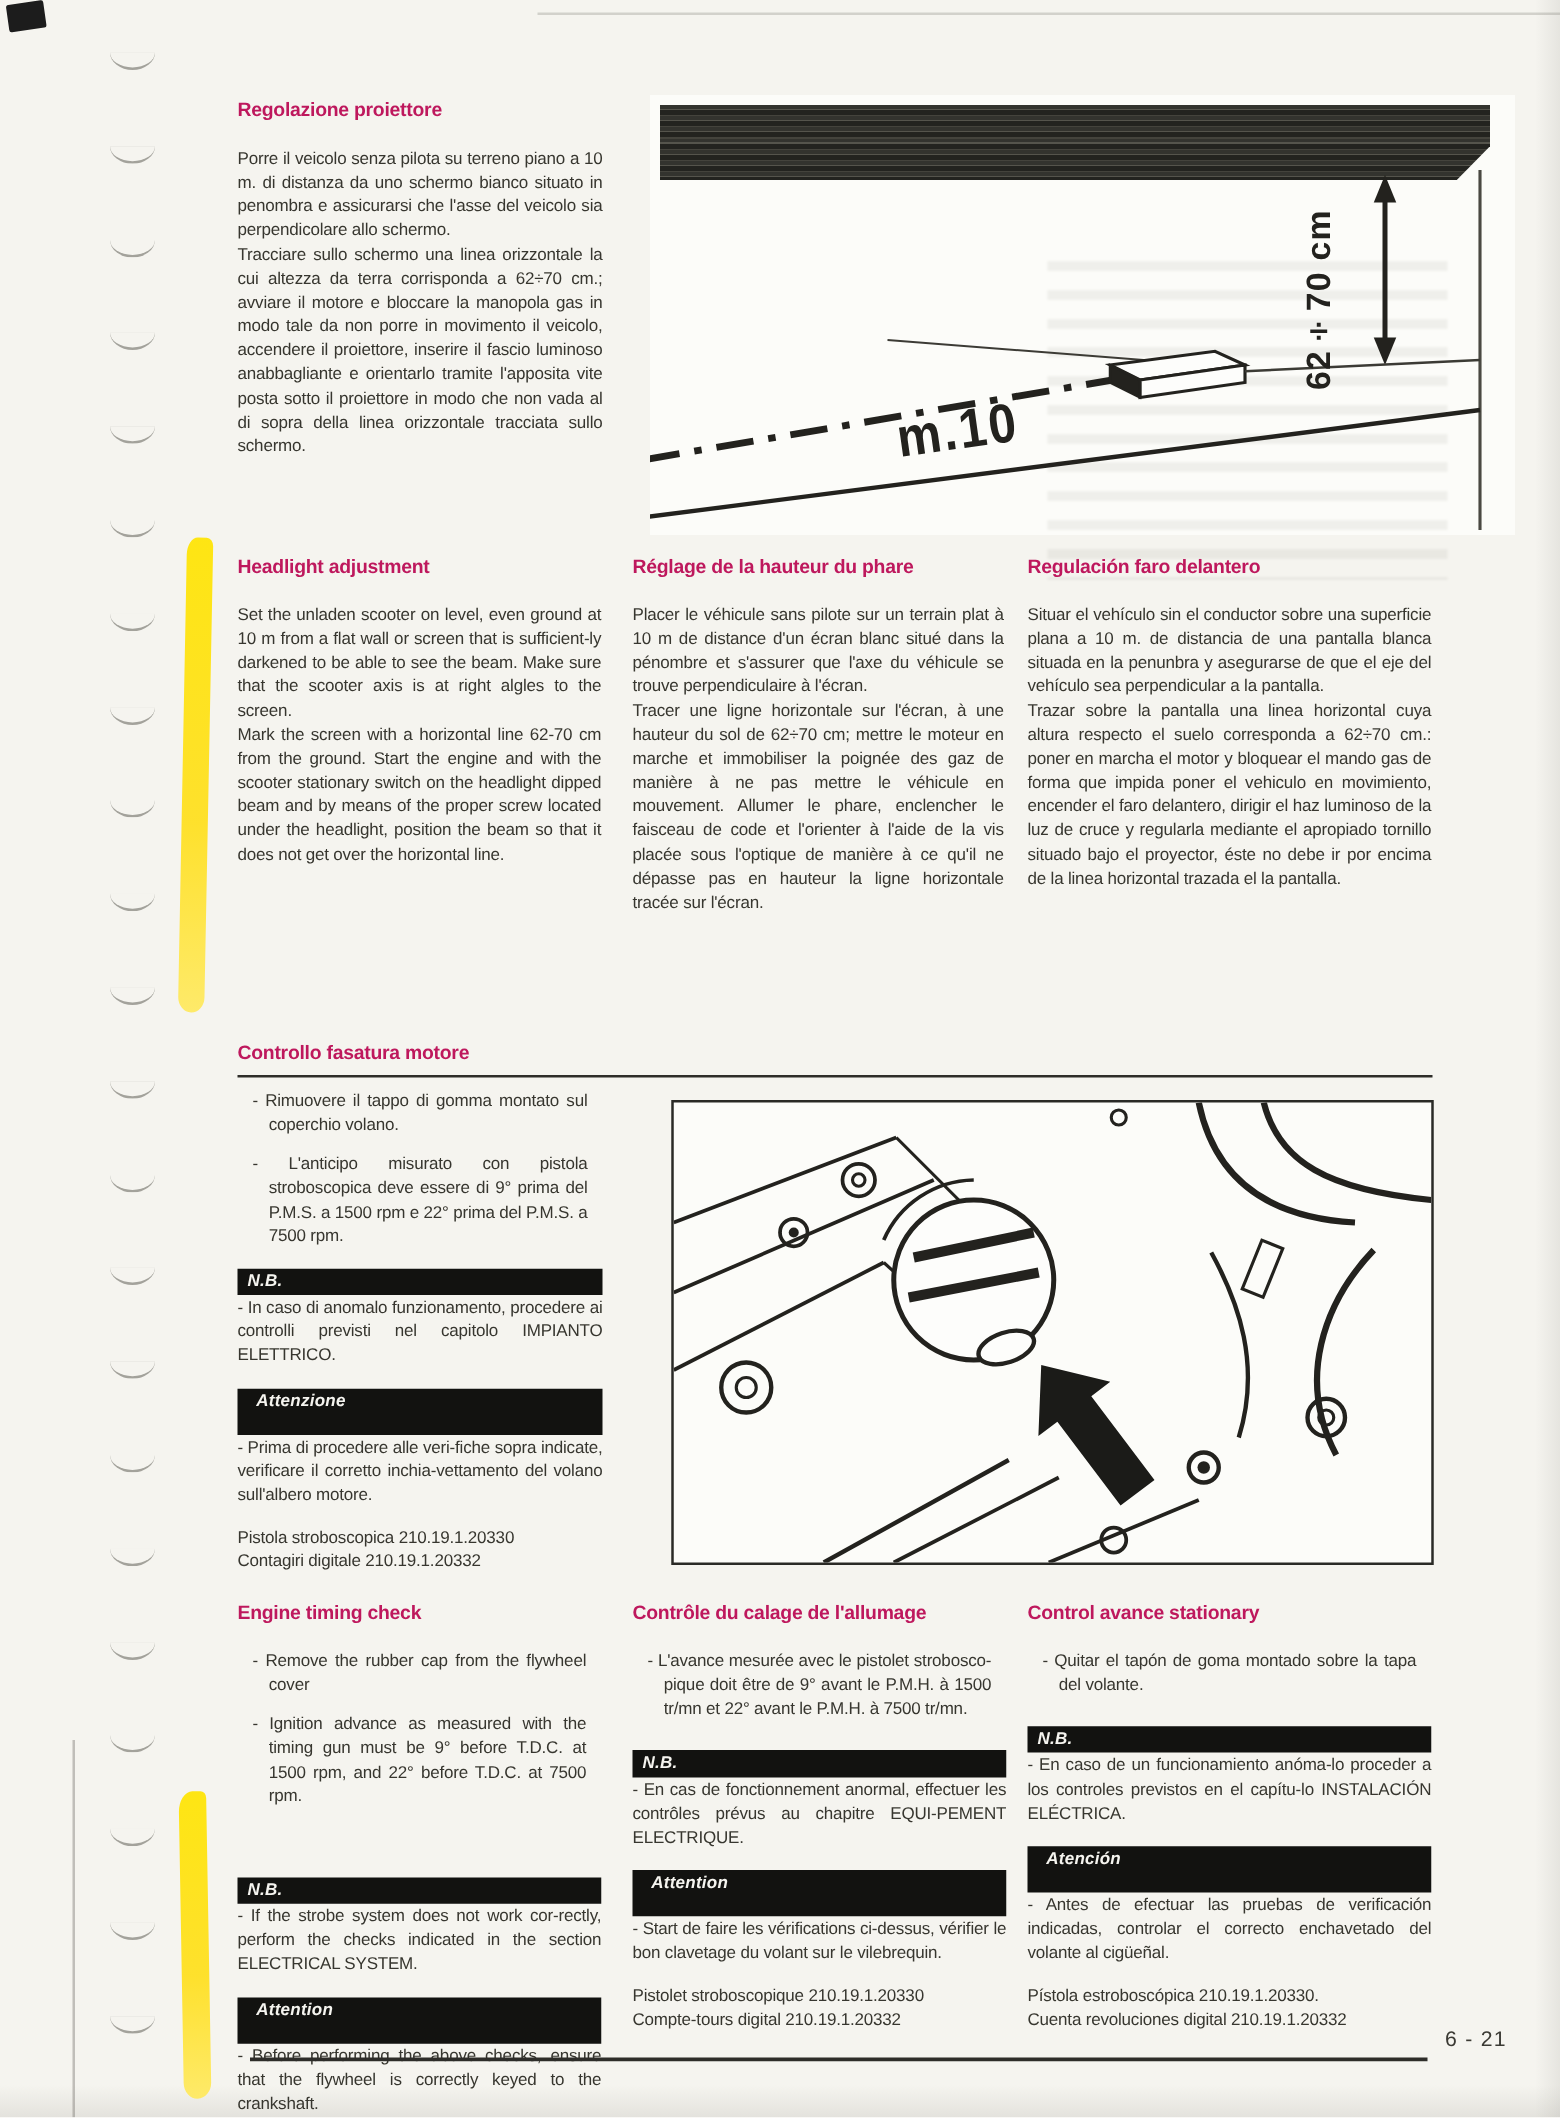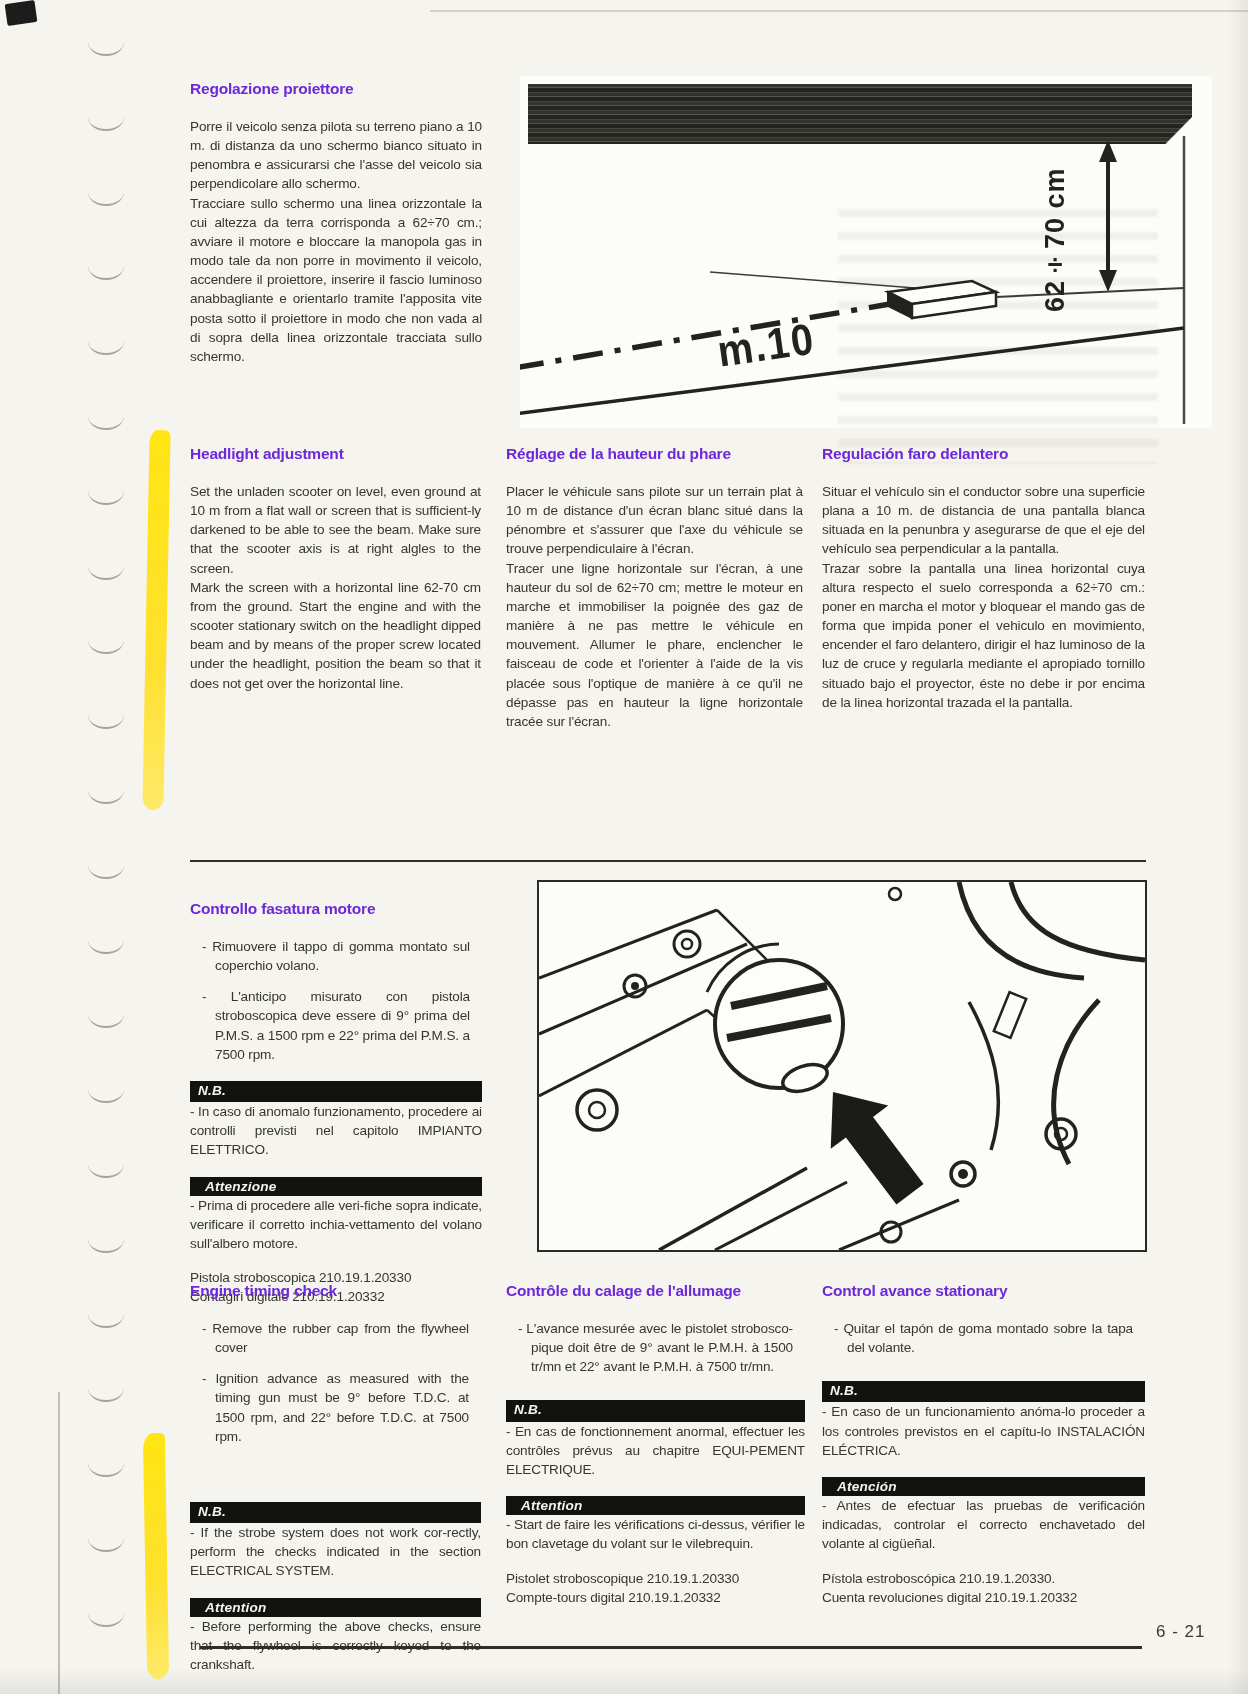--- a/index.html
+++ b/index.html
@@ -12,28 +12,28 @@
   .right-shade{position:absolute;right:0;top:0;width:20px;height:100%;background:linear-gradient(90deg,rgba(0,0,0,0),rgba(120,118,110,.12));}
   .bottom-shade{position:absolute;left:0;top:1668px;width:100%;height:26px;background:linear-gradient(180deg,rgba(0,0,0,0),rgba(120,118,110,.14));}
   .hole{position:absolute;left:88px;width:36px;height:12px;
         border-bottom:2.5px solid #8f8e87;border-radius:0 0 50% 50%/0 0 100% 100%;opacity:.8;}
   
   .hl{position:absolute;background:linear-gradient(180deg,#ffe400,#ffdf1b 60%,#ffe95e);opacity:.92;}
   .hl1{left:146px;top:430px;width:21px;height:380px;border-radius:10px 6px 12px 12px/16px 8px 14px 14px;transform:rotate(1.1deg);}
   .hl2{left:145px;top:1433px;width:22px;height:246px;border-radius:12px 5px 12px 12px/18px 6px 14px 14px;transform:rotate(-1deg);}
   
   .col{position:absolute;text-align:justify;}
-  .h{font-weight:bold;font-size:15.5px;letter-spacing:-.2px;color:#6d28d9;margin:0 0 19px 0;}
+  .h{font-weight:bold;font-size:15.5px;letter-spacing:-.2px;color:#be185d;margin:0 0 19px 0;}
   .p{font-size:13.6px;line-height:1.41;letter-spacing:-.15px;color:#37362f;margin:0;}
   .p span{display:block;}
   .bullet{padding-left:13px;text-indent:-13px;margin:12px;}
   .note{margin-top:17px;}
   .badge{background:#121210;color:#f5f4ef;font-weight:bold;font-style:italic;
          padding:0 8px 2px 8px;display:inline-block;text-indent:0;letter-spacing:.2px;}
-  .badge.wide{padding:0 15px 0 15px;font-style:italic;}
+  .badge.wide{padding:0 15px 18px 15px;font-style:italic;}
   .tools{margin-top:15px;}
   .tools .p{text-align:left;}
   
   .rule{position:absolute;background:#2e2d29;}
   
   #diagram{position:absolute;left:520px;top:76px;width:692px;height:352px;background:#fcfcf9;}
   #diagram .band{position:absolute;left:8px;top:8px;width:664px;height:60px;
      background:repeating-linear-gradient(180deg,#33332e 0 3px,#55544c 3px 4px,#23231f 4px 8px,#44433c 8px 9px);
      clip-path:polygon(0 0,100% 0,100% 55%,96% 100%,0 100%);}
   #diagram svg{position:absolute;left:0;top:0;}
@@ -140,21 +140,21 @@
   <div class="col" style="left:822px;top:445px;width:323px;">
     <h3 class="h">Regulación faro delantero</h3>
     <div class="p">
       <span>Situar el vehículo sin el conductor sobre una superficie plana a 10 m. de distancia de una pantalla blanca situada en la penunbra y asegurarse de que el eje del vehículo sea perpendicular a la pantalla.</span>
       <span>Trazar sobre la pantalla una linea horizontal cuya altura respecto el suelo corresponda a 62÷70 cm.: poner en marcha el motor y bloquear el mando gas de forma que impida poner el vehiculo en movimiento, encender el faro delantero, dirigir el haz luminoso de la luz de cruce y regularla mediante el apropiado tornillo situado bajo el proyector, éste no debe ir por encima de la linea horizontal trazada el la pantalla.</span>
     </div>
   </div>
 
   <div class="rule" style="left:190px;top:860px;width:956px;height:2px;"></div>
 
-  <div class="col" style="left:190px;top:900px;width:292px;">
+  <div class="col" style="left:190px;top:834px;width:292px;">
     <h3 class="h">Controllo fasatura motore</h3>
     <p class="p bullet">- Rimuovere il tappo di gomma montato sul coperchio volano.</p>
     <p class="p bullet">- L'anticipo misurato con pistola stroboscopica deve essere di 9° prima del P.M.S. a 1500 rpm e 22° prima del P.M.S. a 7500 rpm.</p>
     <p class="p note">
       <span class="badge">N.B.</span>
       <span style="display:inline">- In caso di anomalo funzionamento, procedere ai controlli previsti nel capitolo IMPIANTO ELETTRICO.</span>
     </p>
     <p class="p note">
       <span class="badge wide">Attenzione</span>
       <span style="display:inline">- Prima di procedere alle veri-fiche sopra indicate, verificare il corretto inchia-vettamento del volano sull'albero motore.</span>

